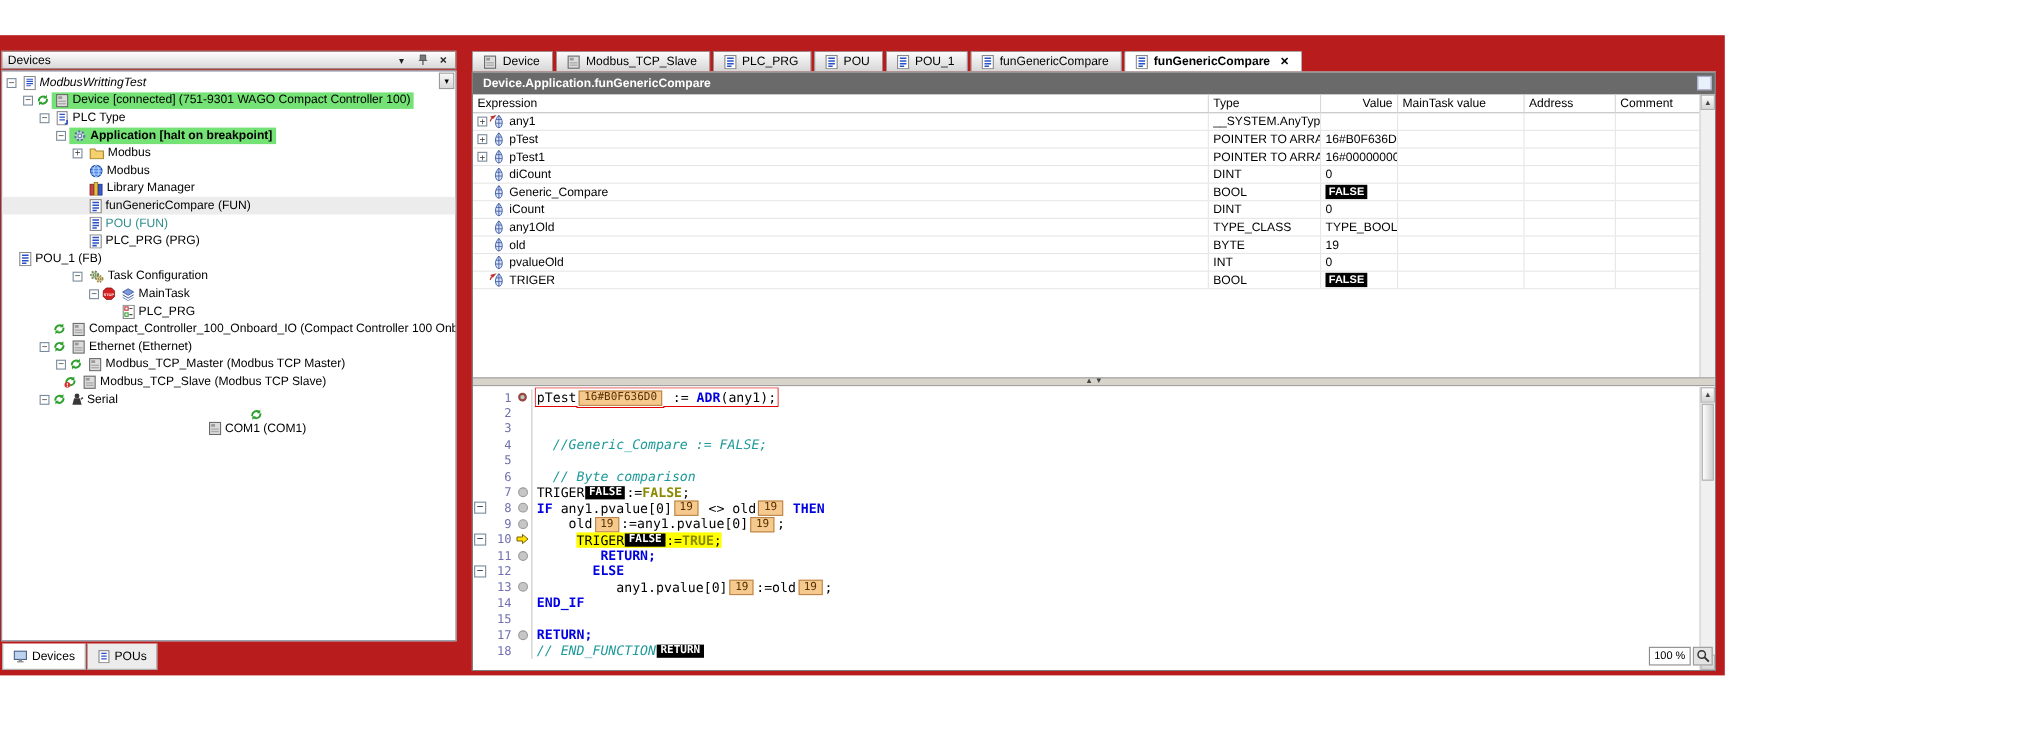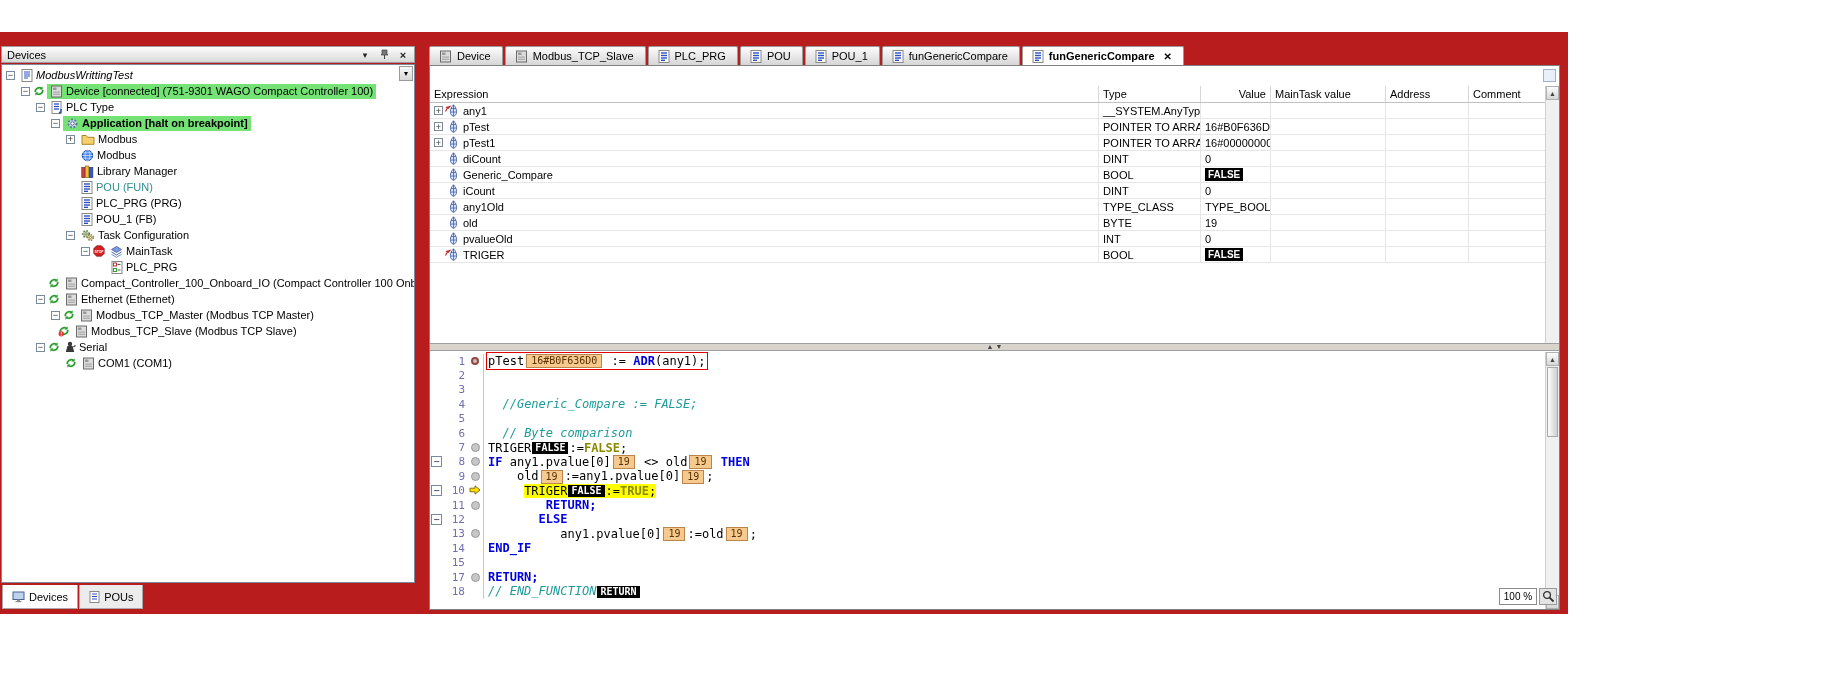--- a/index.html
+++ b/index.html
@@ -206,51 +206,66 @@
                 <span class="ticon">
                   <svg width="13" height="13" viewBox="0 0 13 13">
                     <rect x="0.8" y="2.5" width="3.2" height="10" fill="#d04040" stroke="#702020" stroke-width="0.7"></rect>
                     <rect x="4.6" y="1" width="3.2" height="11.5" fill="#e8c23c" stroke="#8a6a10" stroke-width="0.7"></rect>
                     <rect x="8.4" y="2.5" width="3.4" height="10" fill="#3c58c8" stroke="#1c2c80" stroke-width="0.7"></rect>
                   </svg>
                 </span>
                 <span class="tlabel">Library Manager</span>
               </span>
             </div>
-            <div class="trow" style="padding-left: 64px;">
+            <div class="trow graysel" style="padding-left: 64px;">
               <span class="xp-sp"></span>
               <span class="grp">
                 <span class="ticon">
                   <svg width="12" height="13" viewBox="0 0 12 13">
                     <rect x="1" y="0.5" width="10" height="12" fill="#fff" stroke="#888"></rect>
                     <line x1="3" y1="3" x2="9" y2="3" stroke="#2a50c8" stroke-width="1.4"></line>
                     <line x1="3" y1="5.5" x2="9" y2="5.5" stroke="#2a50c8" stroke-width="1.4"></line>
                     <line x1="3" y1="8" x2="9" y2="8" stroke="#2a50c8" stroke-width="1.4"></line>
                     <line x1="3" y1="10.3" x2="7" y2="10.3" stroke="#2a50c8" stroke-width="1.4"></line>
                   </svg>
                 </span>
-                <span class="tlabel teal">POU (FUN)</span>
+                <span class="tlabel">funGenericCompare (FUN)</span>
               </span>
             </div>
             <div class="trow" style="padding-left: 64px;">
               <span class="xp-sp"></span>
               <span class="grp">
                 <span class="ticon">
                   <svg width="12" height="13" viewBox="0 0 12 13">
                     <rect x="1" y="0.5" width="10" height="12" fill="#fff" stroke="#888"></rect>
                     <line x1="3" y1="3" x2="9" y2="3" stroke="#2a50c8" stroke-width="1.4"></line>
                     <line x1="3" y1="5.5" x2="9" y2="5.5" stroke="#2a50c8" stroke-width="1.4"></line>
                     <line x1="3" y1="8" x2="9" y2="8" stroke="#2a50c8" stroke-width="1.4"></line>
                     <line x1="3" y1="10.3" x2="7" y2="10.3" stroke="#2a50c8" stroke-width="1.4"></line>
                   </svg>
                 </span>
+                <span class="tlabel teal">POU (FUN)</span>
+              </span>
+            </div>
+            <div class="trow" style="padding-left: 64px;">
+              <span class="xp-sp"></span>
+              <span class="grp">
+                <span class="ticon">
+                  <svg width="12" height="13" viewBox="0 0 12 13">
+                    <rect x="1" y="0.5" width="10" height="12" fill="#fff" stroke="#888"></rect>
+                    <line x1="3" y1="3" x2="9" y2="3" stroke="#2a50c8" stroke-width="1.4"></line>
+                    <line x1="3" y1="5.5" x2="9" y2="5.5" stroke="#2a50c8" stroke-width="1.4"></line>
+                    <line x1="3" y1="8" x2="9" y2="8" stroke="#2a50c8" stroke-width="1.4"></line>
+                    <line x1="3" y1="10.3" x2="7" y2="10.3" stroke="#2a50c8" stroke-width="1.4"></line>
+                  </svg>
+                </span>
                 <span class="tlabel">PLC_PRG (PRG)</span>
               </span>
             </div>
-            <div class="trow" style="padding-left: 64px;">
+            <div class="trow" style="">
               <span class="xp-sp"></span>
               <span class="grp">
                 <span class="ticon">
                   <svg width="12" height="13" viewBox="0 0 12 13">
                     <rect x="1" y="0.5" width="10" height="12" fill="#fff" stroke="#888"></rect>
                     <line x1="3" y1="3" x2="9" y2="3" stroke="#2a50c8" stroke-width="1.4"></line>
                     <line x1="3" y1="5.5" x2="9" y2="5.5" stroke="#2a50c8" stroke-width="1.4"></line>
                     <line x1="3" y1="8" x2="9" y2="8" stroke="#2a50c8" stroke-width="1.4"></line>
                     <line x1="3" y1="10.3" x2="7" y2="10.3" stroke="#2a50c8" stroke-width="1.4"></line>
                   </svg>
@@ -411,21 +426,21 @@
                 <span class="ticon">
                   <svg width="11" height="13" viewBox="0 0 11 13">
                     <circle cx="5" cy="3" r="2.2" fill="#383838"></circle>
                     <path d="M2.4 5h5.2l1.6 6H0.8z" fill="#383838"></path>
                     <line x1="8.5" y1="6" x2="10.5" y2="4.5" stroke="#383838" stroke-width="1.2"></line>
                   </svg>
                 </span>
                 <span class="tlabel">Serial</span>
               </span>
             </div>
-            <div class="trow" style="padding-left: 51px;">
+            <div class="trow" style="padding-left: 51px; flex-direction: column;">
               <span class="xp-sp"></span>
               <span class="sticon">
                 <svg width="12" height="12" viewBox="0 0 12 12">
                   <path d="M2.3 7.2a3.9 3.9 0 0 1 6.5-3.4" fill="none" stroke="#2ca02c" stroke-width="1.7"></path>
                   <path d="M9.6 1.2v3.4H6.4z" fill="#2ca02c"></path>
                   <path d="M9.7 4.8a3.9 3.9 0 0 1-6.5 3.4" fill="none" stroke="#2ca02c" stroke-width="1.7"></path>
                   <path d="M2.4 10.8V7.4h3.2z" fill="#2ca02c"></path>
                 </svg>
               </span>
               <span class="grp">
@@ -524,20 +539,21 @@
               <line x1="3" y1="8" x2="9" y2="8" stroke="#2a50c8" stroke-width="1.4"></line>
               <line x1="3" y1="10.3" x2="7" y2="10.3" stroke="#2a50c8" stroke-width="1.4"></line>
             </svg>
           </span>
           <span>funGenericCompare</span>
           <span class="x">✕</span>
         </div>
       </div>
 
     <div class="editor-panel">
+      <div class="breadcrumb">Device.Application.funGenericCompare</div>
       <div class="bc-ico"></div>
 
       <div class="watch-header" id="watch-header">
           <div class="wh-cell w-exp">Expression</div>
           <div class="wh-cell w-type">Type</div>
           <div class="wh-cell w-val">Value</div>
           <div class="wh-cell w-prep">MainTask value</div>
           <div class="wh-cell w-addr">Address</div>
           <div class="wh-cell w-com">Comment</div>
         </div>

